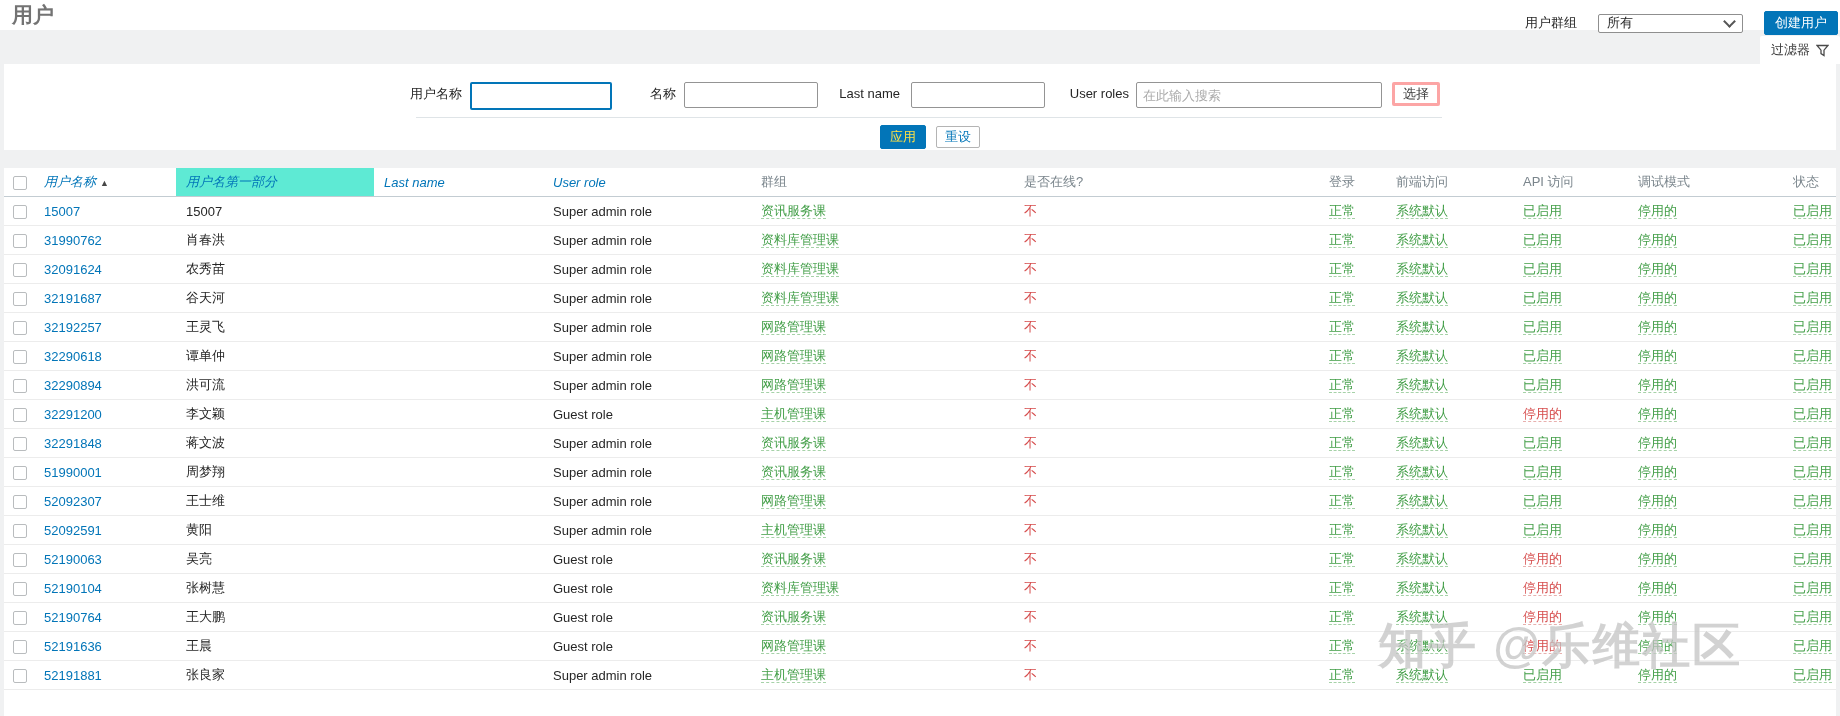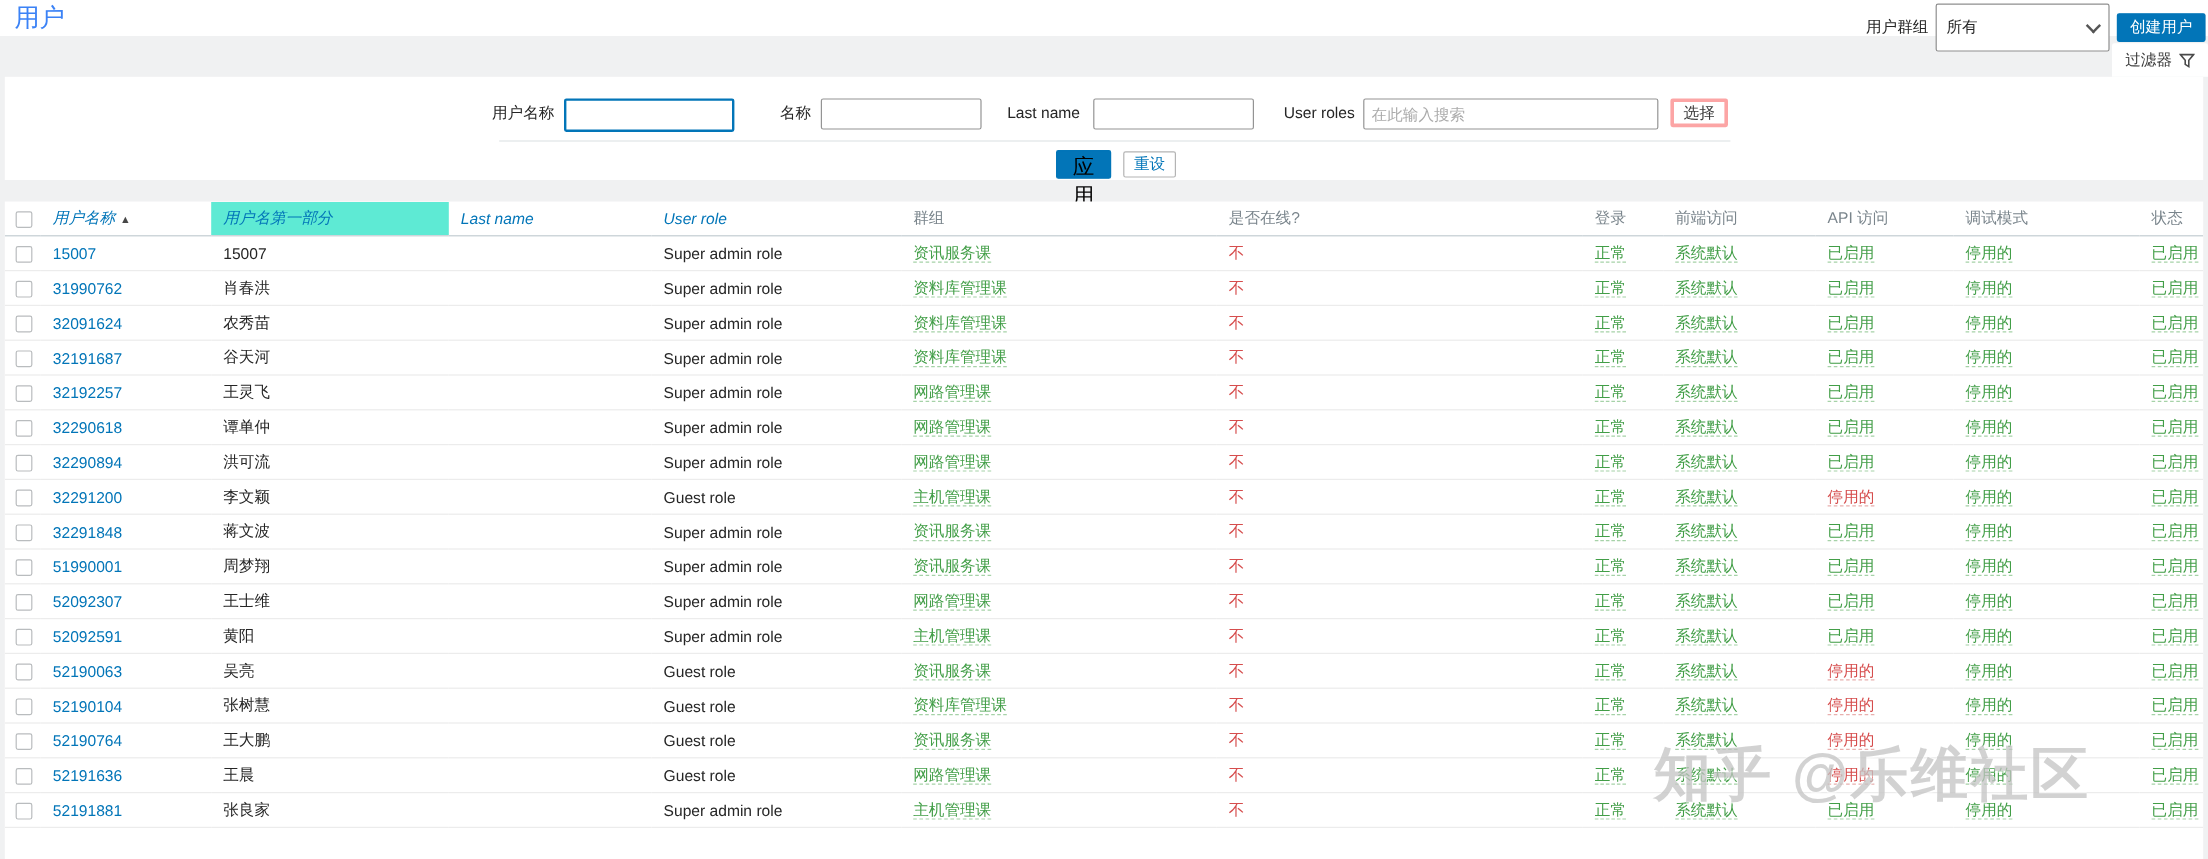--- a/index.html
+++ b/index.html
@@ -8,25 +8,25 @@
     background:#f0f1f2;
     font-family:"Liberation Sans","DejaVu Sans",sans-serif;
     font-size:13px;color:#262626;
   }
   
   .topbar{
     position:absolute;top:0;left:0;right:0;height:30px;background:#fff;
     display:flex;align-items:center;justify-content:space-between;
     padding:0 2px 0 12px;box-sizing:border-box;
   }
-  .page-title{font-size:21px;color:#3b82f6;font-weight:400;}
-  .topbar-right{display:flex;align-items:center;gap:6px;margin-top:16px;}
+  .page-title{font-size:21px;color:#737373;font-weight:700;}
+  .topbar-right{display:flex;align-items:center;gap:21px;margin-top:16px;}
   .ctl-label{color:#262626;}
   .select{
-    width:145px;height:40px;background:#fff;border:1px solid #8f8f8f;border-radius:2px;
+    width:145px;height:19px;background:#fff;border:1px solid #8f8f8f;border-radius:2px;
     display:flex;align-items:center;justify-content:space-between;
     padding:0 8px;box-sizing:border-box;cursor:pointer;
   }
   .chevron{width:7px;height:7px;border-right:2px solid #555;border-bottom:2px solid #555;
     transform:rotate(45deg);margin-top:-4px;}
   .btn-primary{
     height:24px;background:#0275b8;color:#fff;border:1px solid #0275b8;border-radius:2px;
     padding:0 10px;font-size:13px;cursor:pointer;font-family:inherit;
   }
   
@@ -46,22 +46,22 @@
   }
   .f-input.focused{border:2px solid #0275b8;}
   .f-input::placeholder{color:#ababab;}
   .btn-grey{
     position:absolute;top:18px;height:24px;box-sizing:border-box;background:#fff;
     border:3px solid #fca5a5;border-radius:2px;color:#383838;font-size:13px;
     font-family:inherit;cursor:pointer;padding:0 8px;
   }
   .f-divider{position:absolute;left:412px;width:1026px;top:53px;border-top:1px solid #dfe4e7;}
   .btn-apply{
-    position:absolute;left:876px;top:61px;width:46px;height:24px;background:#0275b8;color:#000000;
-    border:1px solid #0275b8;border-radius:2px;font-size:18px;font-family:inherit;cursor:pointer;
+    position:absolute;left:876px;top:61px;width:46px;height:24px;background:#0275b8;color:#fde047;
+    border:1px solid #0275b8;border-radius:2px;font-size:13px;font-family:inherit;cursor:pointer;
   }
   .btn-reset{
     position:absolute;left:932px;top:62px;width:44px;height:22px;background:#fff;color:#0275b8;
     border:1px solid #b4b4b4;border-radius:2px;font-size:13px;font-family:Liberation Sans, sans-serif;cursor:pointer;
   }
   
   .table-wrap{
     position:absolute;top:168px;left:4px;right:4px;bottom:0;background:#fff;overflow:hidden;
   }
   table{border-collapse:collapse;table-layout:fixed;width:100%;background:#fff;}

